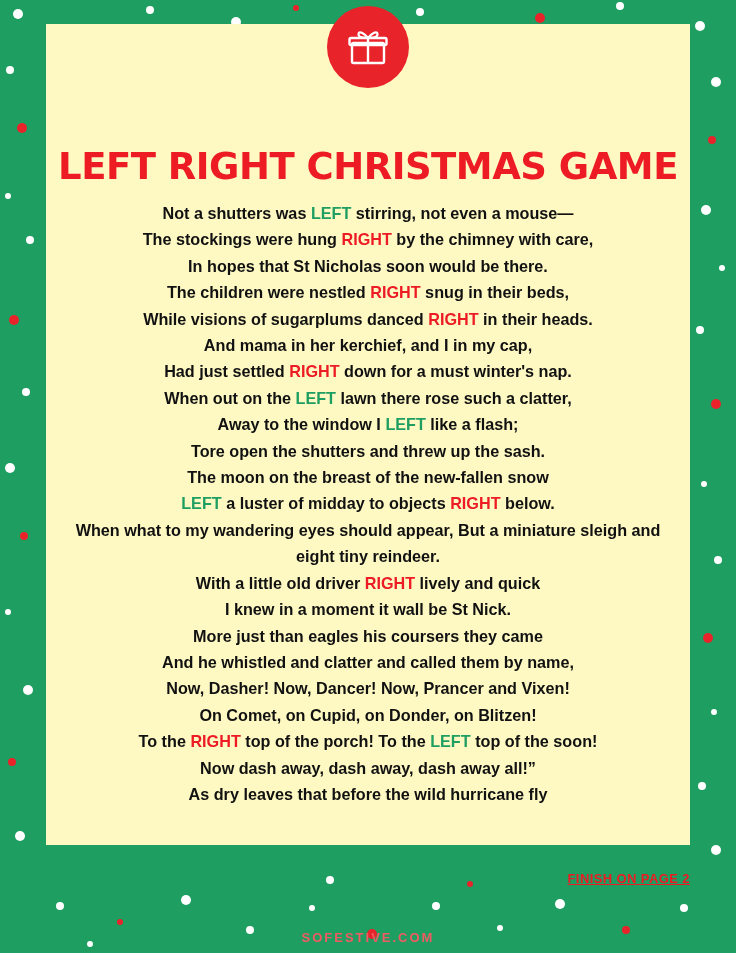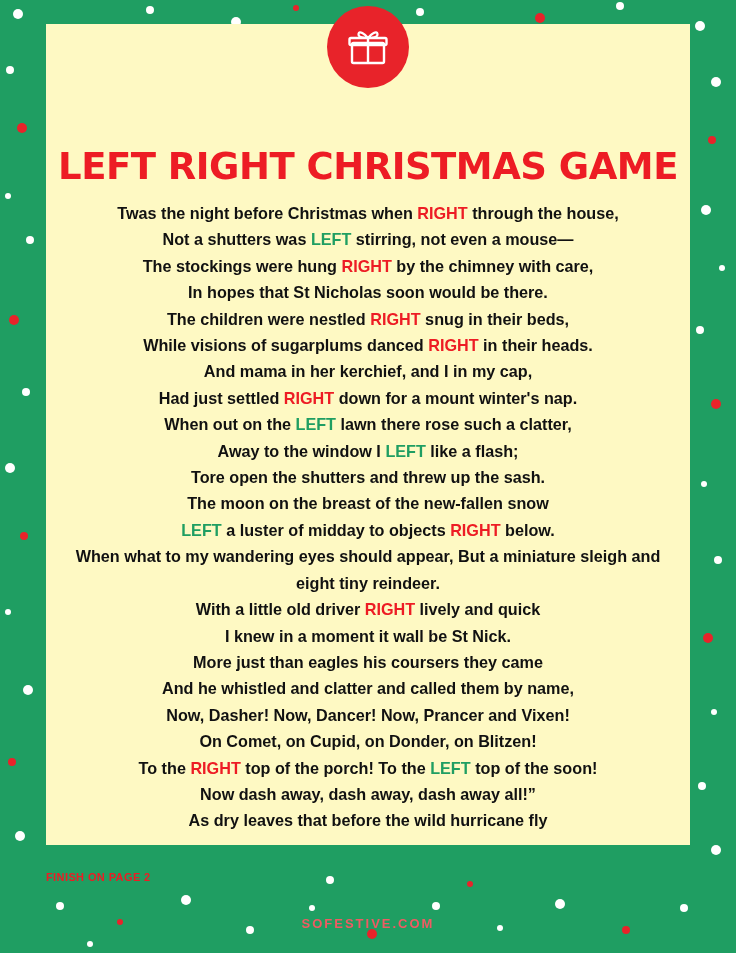--- a/index.html
+++ b/index.html
@@ -86,31 +86,32 @@
   .poem .line { white-space: normal; }
   .right-word { color: #ed1c24; }
   .left-word  { color: #1f9e62; }
 
   
   .finish {
     position: absolute;
     top: 847px;
     left: 0;
     width: 100%;
-    text-align: left;
+    text-align: right;
     color: #ed1c24;
-    font-size: 11px;
+    font-size: 13px;
     font-weight: bold;
     letter-spacing: 0.4px;
+    text-decoration: underline;
   }
 
   
   .footer-url {
     position: absolute;
-    bottom: 22px;
+    bottom: 8px;
     left: 0;
     width: 100%;
     text-align: center;
     color: #ef5b63;
     font-size: 13px;
     font-weight: bold;
     letter-spacing: 2px;
     z-index: 3;
   }
 </style>
@@ -166,28 +167,27 @@
     <span class="dot" style="left: 622px; top: 926px; width: 8px; height: 8px; background: rgb(232, 35, 42);"></span>
     <span class="dot" style="left: 680px; top: 904px; width: 8px; height: 8px; background: rgb(255, 255, 255);"></span>
     <span class="dot" style="left: 87px; top: 941px; width: 6px; height: 6px; background: rgb(255, 255, 255);"></span>
     <span class="dot" style="left: 326px; top: 876px; width: 8px; height: 8px; background: rgb(255, 255, 255);"></span>
     <span class="dot" style="left: 467px; top: 881px; width: 6px; height: 6px; background: rgb(232, 35, 42);"></span>
   </div>
 
 <div class="card">
   <h1 class="title">LEFT RIGHT CHRISTMAS GAME</h1>
   <div class="poem">
-      <div class="line"><span>Twas the night before Christmas when </span><span class="right-word">RIGHT</span><span> through the house,</span></div>
       <div class="line"><span>Not a shutters was </span><span class="left-word">LEFT</span><span> stirring, not even a mouse—</span></div>
       <div class="line"><span>The stockings were hung </span><span class="right-word">RIGHT</span><span> by the chimney with care,</span></div>
       <div class="line"><span>In hopes that St Nicholas soon would be there.</span></div>
       <div class="line"><span>The children were nestled </span><span class="right-word">RIGHT</span><span> snug in their beds,</span></div>
       <div class="line"><span>While visions of sugarplums danced </span><span class="right-word">RIGHT</span><span> in their heads.</span></div>
       <div class="line"><span>And mama in her kerchief, and I in my cap,</span></div>
-      <div class="line"><span>Had just settled </span><span class="right-word">RIGHT</span><span> down for a mount winter's nap.</span></div>
+      <div class="line"><span>Had just settled </span><span class="right-word">RIGHT</span><span> down for a must winter's nap.</span></div>
       <div class="line"><span>When out on the </span><span class="left-word">LEFT</span><span> lawn there rose such a clatter,</span></div>
       <div class="line"><span>Away to the window I </span><span class="left-word">LEFT</span><span> like a flash;</span></div>
       <div class="line"><span>Tore open the shutters and threw up the sash.</span></div>
       <div class="line"><span>The moon on the breast of the new-fallen snow</span></div>
       <div class="line"><span class="left-word">LEFT</span><span> a luster of midday to objects </span><span class="right-word">RIGHT</span><span> below.</span></div>
       <div class="line"><span>When what to my wandering eyes should appear, But a miniature sleigh and eight tiny reindeer.</span></div>
       <div class="line"><span>With a little old driver </span><span class="right-word">RIGHT</span><span> lively and quick</span></div>
       <div class="line"><span>I knew in a moment it wall be St Nick.</span></div>
       <div class="line"><span>More just than eagles his coursers they came</span></div>
       <div class="line"><span>And he whistled and clatter and called them by name,</span></div>

